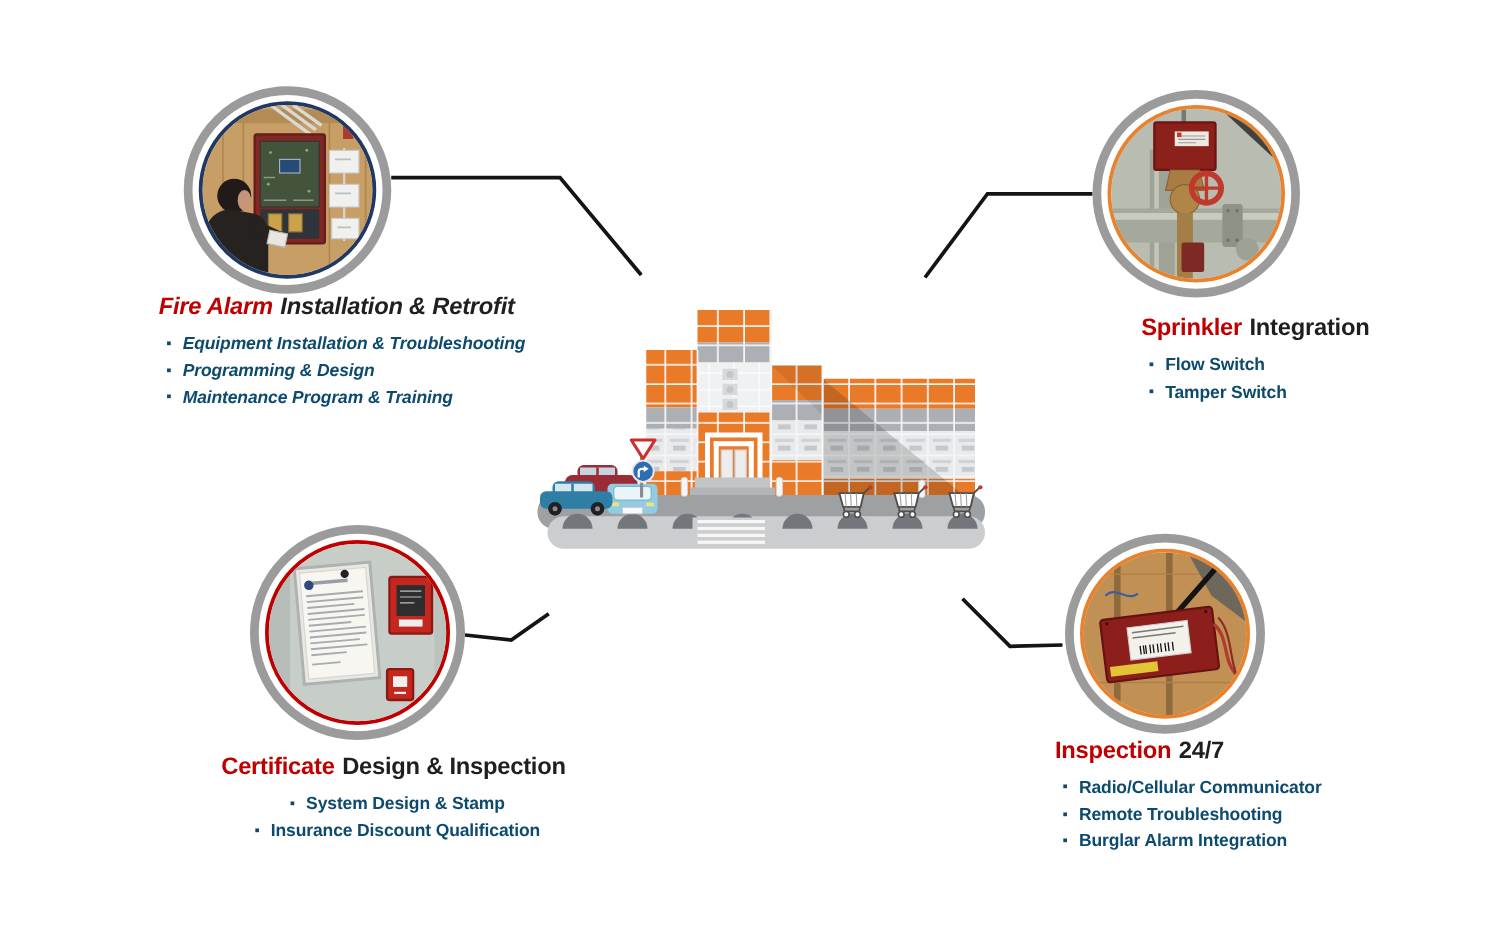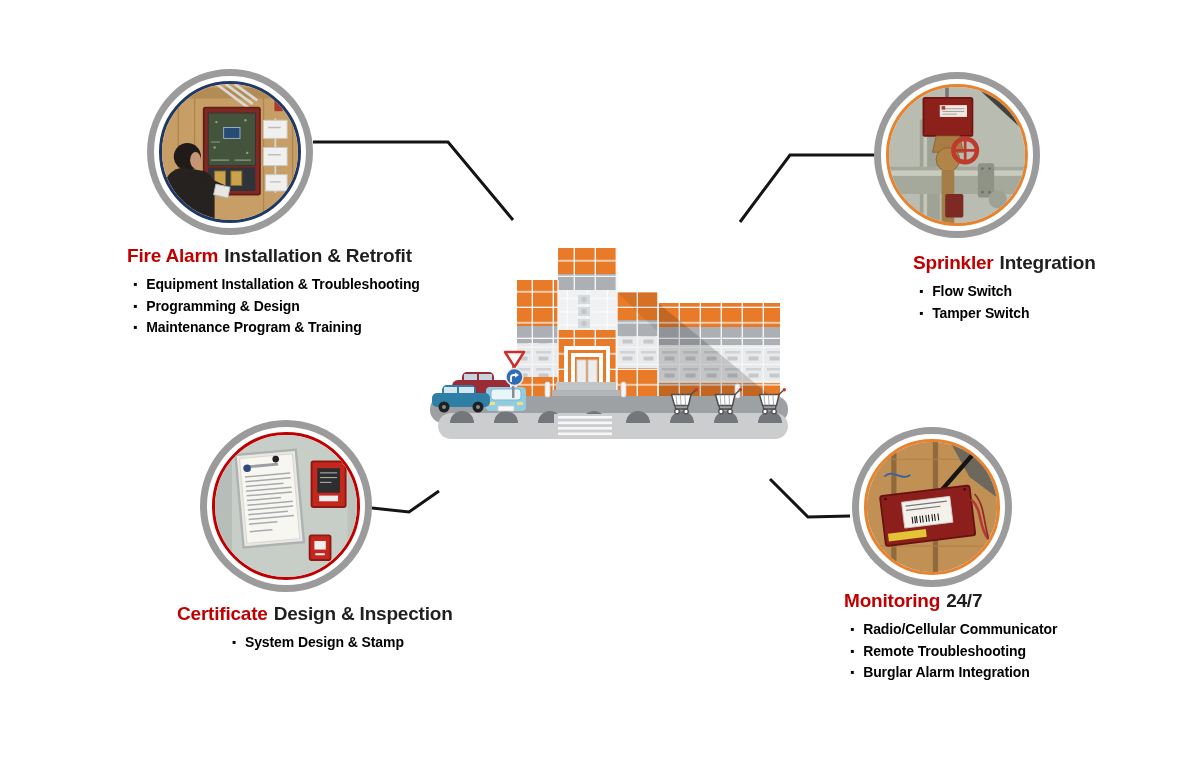--- a/index.html
+++ b/index.html
@@ -23,25 +23,25 @@
   .circle.bl{left:200px;top:420px;width:172px;height:172px;}
   .circle.br{left:852px;top:427px;width:160px;height:160px;}
 
   .label{position:absolute;color:#1a1a1a;}
   .label h2{margin:0 0 7px 0;font-size:19px;font-weight:700;color:#1F1F1F;
             letter-spacing:-0.2px;white-space:nowrap;}
   .label h2 .hl{color:#C00000;}
   .label h2 .rest{margin-left:6px;}
   .label h2 .rest.wide{}
   .label ul{list-style:none;margin:0;padding:0 0 0 6px;}
-  .label li{font-size:14px;font-weight:700;line-height:20.5px;color:#000000;
+  .label li{font-size:14px;font-weight:700;line-height:20.5px;color:#0c4a6e;
             letter-spacing:-0.1px;white-space:nowrap;}
   .label li::before{content:"▪";font-size:12px;margin-right:9px;position:relative;top:-1px;}
 
-  .label.tl-label{left:127px;top:245px;}
+  .label.tl-label{left:127px;top:235px;font-style:italic;}
   .label.tr-label{left:913px;top:252px;}
   .label.bl-label{left:177px;top:603px;text-align:center;}
   .label.br-label{left:844px;top:590px;}
 
   .building{position:absolute;left:428px;top:246px;width:365px;height:204px;}
   .building svg{width:100%;height:100%;display:block;}
 </style>
 </head>
 <body>
 
@@ -321,25 +321,26 @@
     <ul>
       <li>Flow Switch</li>
       <li>Tamper Switch</li>
     </ul>
   </div>
 
   <div class="label bl-label">
     <h2><span class="hl">Certificate</span><span class="rest">Design &amp; Inspection</span></h2>
     <ul>
       <li>System Design &amp; Stamp</li>
+      <li>Insurance Discount Qualification</li>
     </ul>
   </div>
 
   <div class="label br-label">
-    <h2><span class="hl">Monitoring</span><span class="rest wide">24/7</span></h2>
+    <h2><span class="hl">Inspection</span><span class="rest wide">24/7</span></h2>
     <ul>
       <li>Radio/Cellular Communicator</li>
       <li>Remote Troubleshooting</li>
       <li>Burglar Alarm Integration</li>
     </ul>
   </div>
 
 </div>
 
 </body></html>

